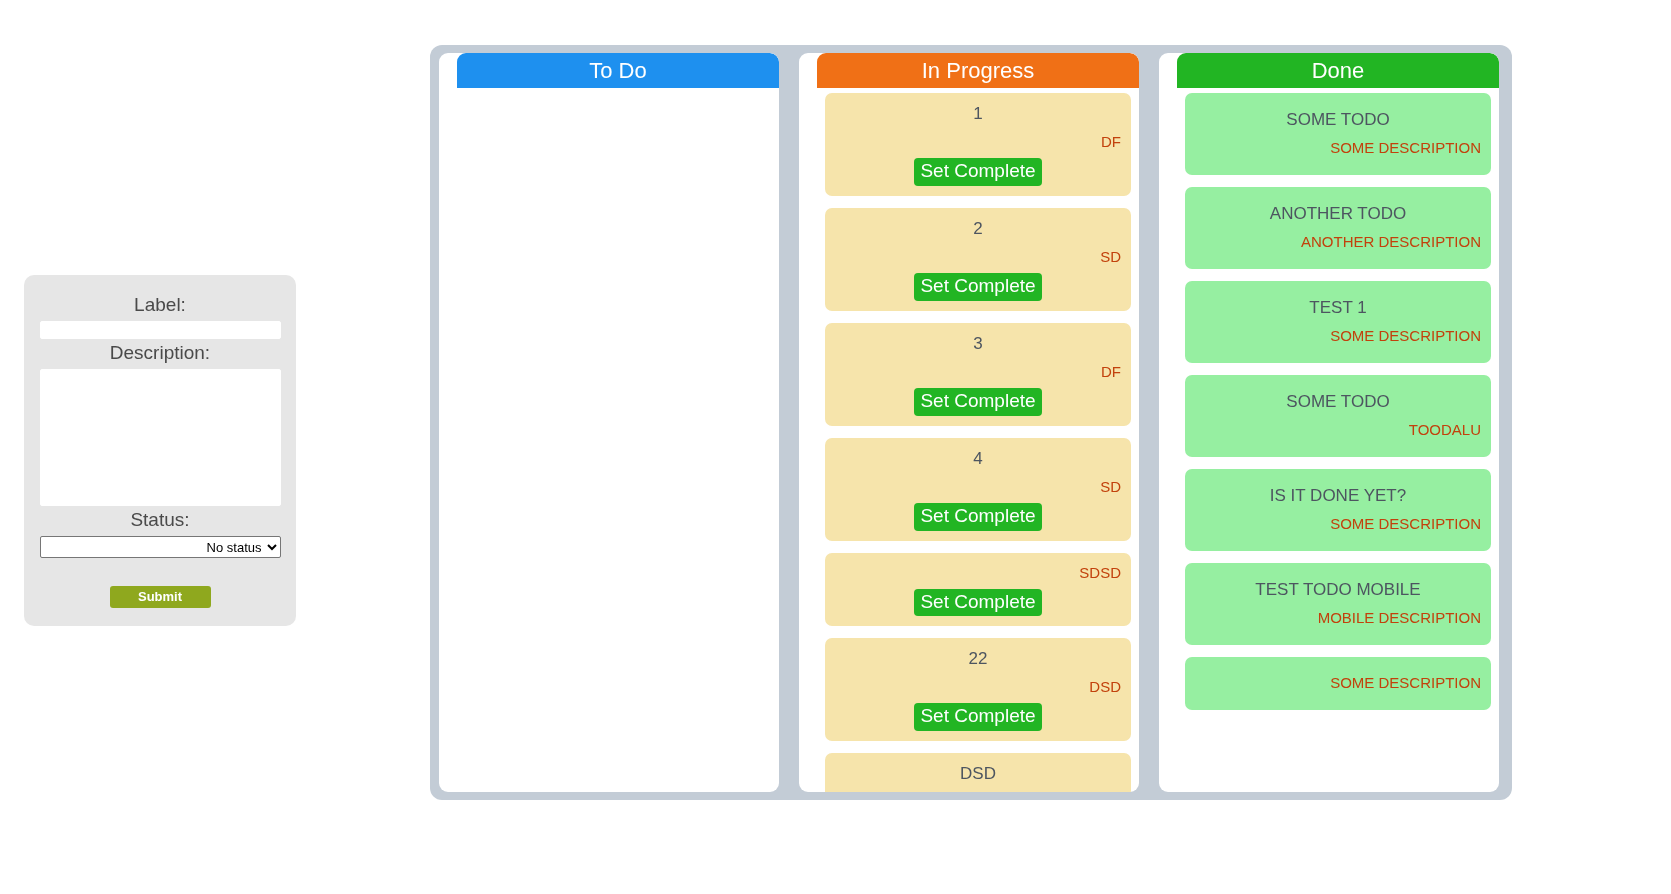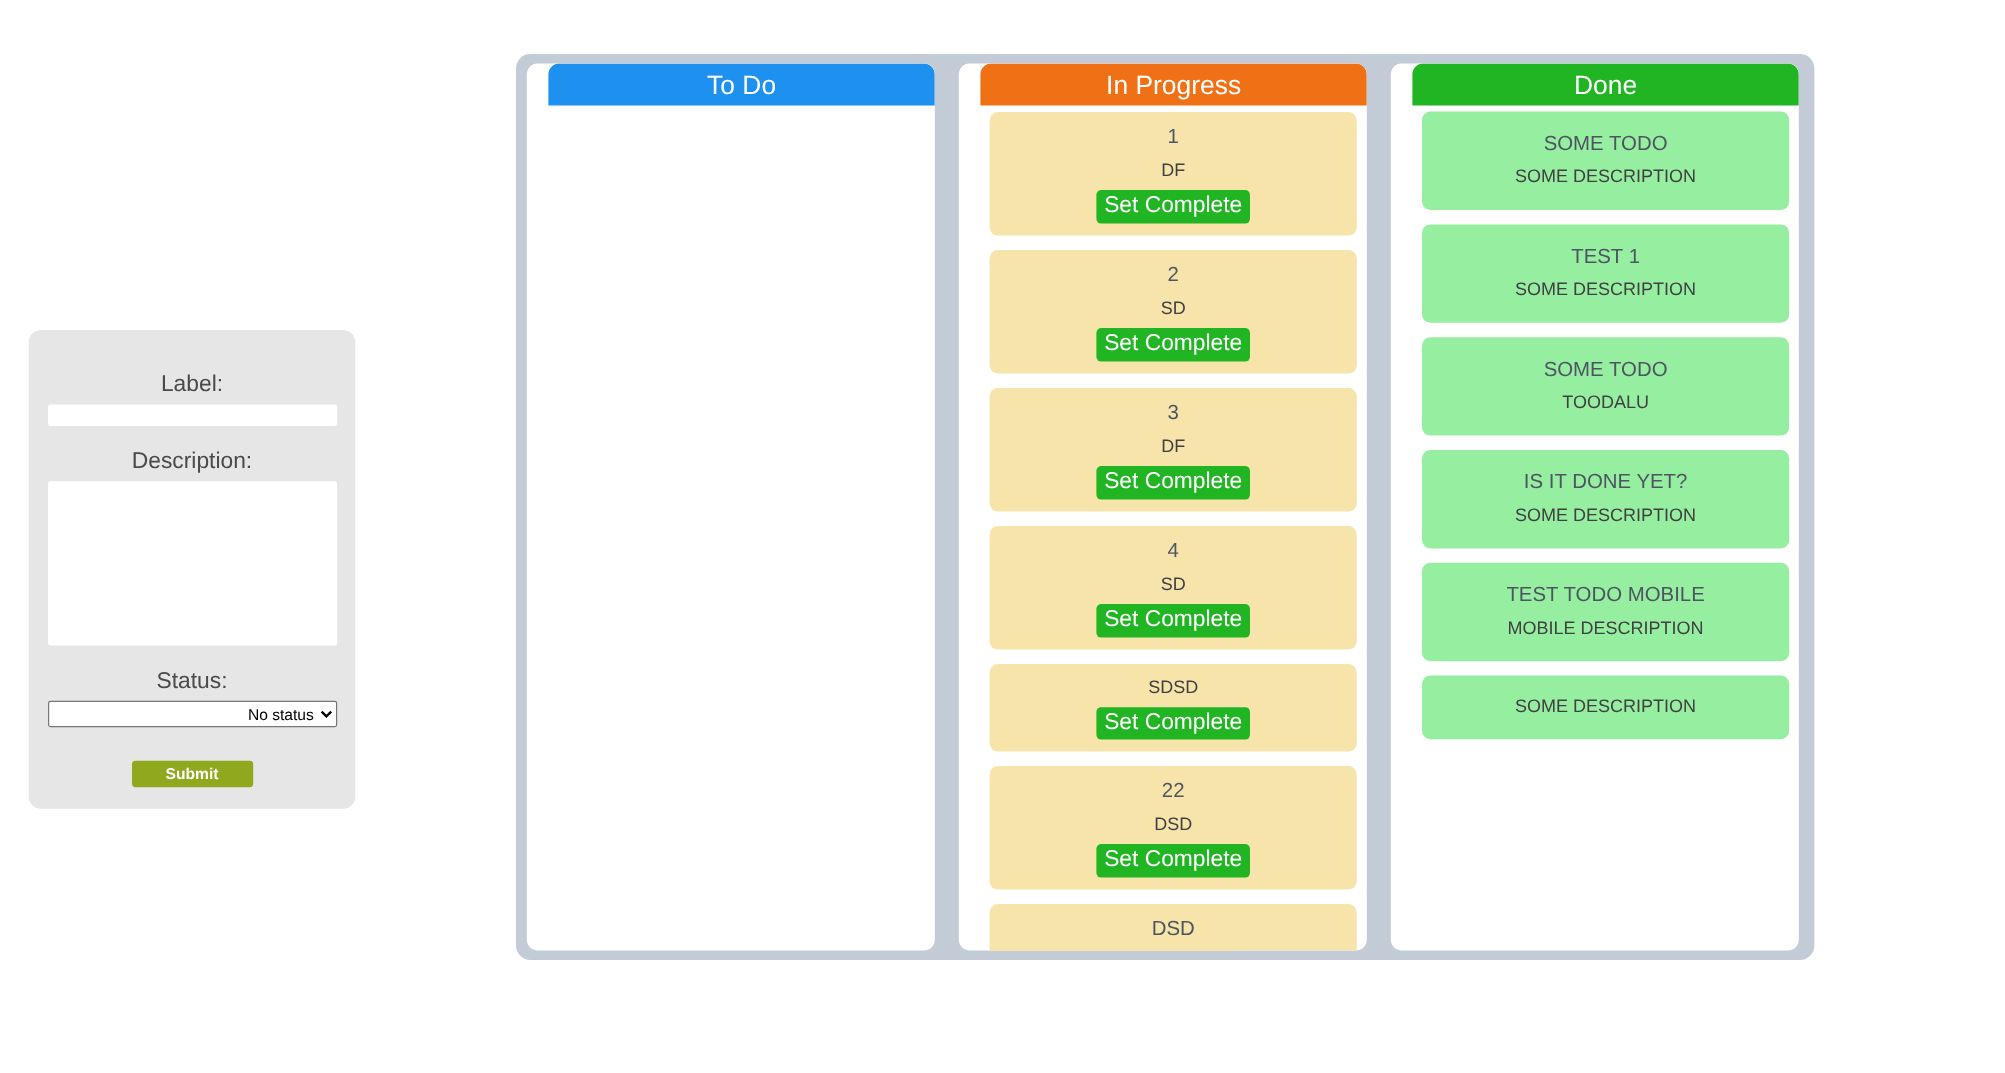--- a/index.html
+++ b/index.html
@@ -29,21 +29,21 @@
     width: 272px;
     background: #e6e6e6;
     border-radius: 10px;
     padding: 16px 15px 18px 15px;
   }
   .form-label {
     display: block;
     text-align: center;
     font-size: 19px;
     color: #4a4a4a;
-    margin: 19px 0 5px 0;
+    margin: 3px 0 5px 0;
     font-family: "Liberation Sans", sans-serif;
   }
   .form-input {
     display: block;
     width: 241px;
     height: 18px;
     margin: 0 auto;
     border: 1px solid #ffffff;
     border-radius: 2px;
     background: #ffffff;
@@ -159,23 +159,24 @@
   .card.done-card     { background: #96efa1; padding: 17px 10px 19px 10px; }
 
   .card-title {
     font-size: 17px;
     color: #4d5560;
     margin-bottom: 9px;
     font-family: "Liberation Sans", sans-serif;
   }
   .card-desc {
     font-size: 15px;
-    color: #404040;
+    color: #c2410c;
     margin-bottom: 8px;
     font-family: "Liberation Sans", sans-serif;
+    text-align: right;
   }
   .done-card .card-desc { margin-bottom: 0; }
 
   .set-complete-btn {
     display: inline-block;
     background: #22b523;
     color: #ffffff;
     border: none;
     border-radius: 4px;
     font-size: 19px;
@@ -262,20 +263,24 @@
 
     <div class="column">
       <div class="column-header done">Done</div>
       <div class="column-body">
 
         <div class="card done-card">
           <div class="card-title">SOME TODO</div>
           <div class="card-desc">SOME DESCRIPTION</div>
         </div>
 
+        <div class="card done-card">
+          <div class="card-title">ANOTHER TODO</div>
+          <div class="card-desc">ANOTHER DESCRIPTION</div>
+        </div>
 
         <div class="card done-card">
           <div class="card-title">TEST 1</div>
           <div class="card-desc">SOME DESCRIPTION</div>
         </div>
 
         <div class="card done-card">
           <div class="card-title">SOME TODO</div>
           <div class="card-desc">TOODALU</div>
         </div>

